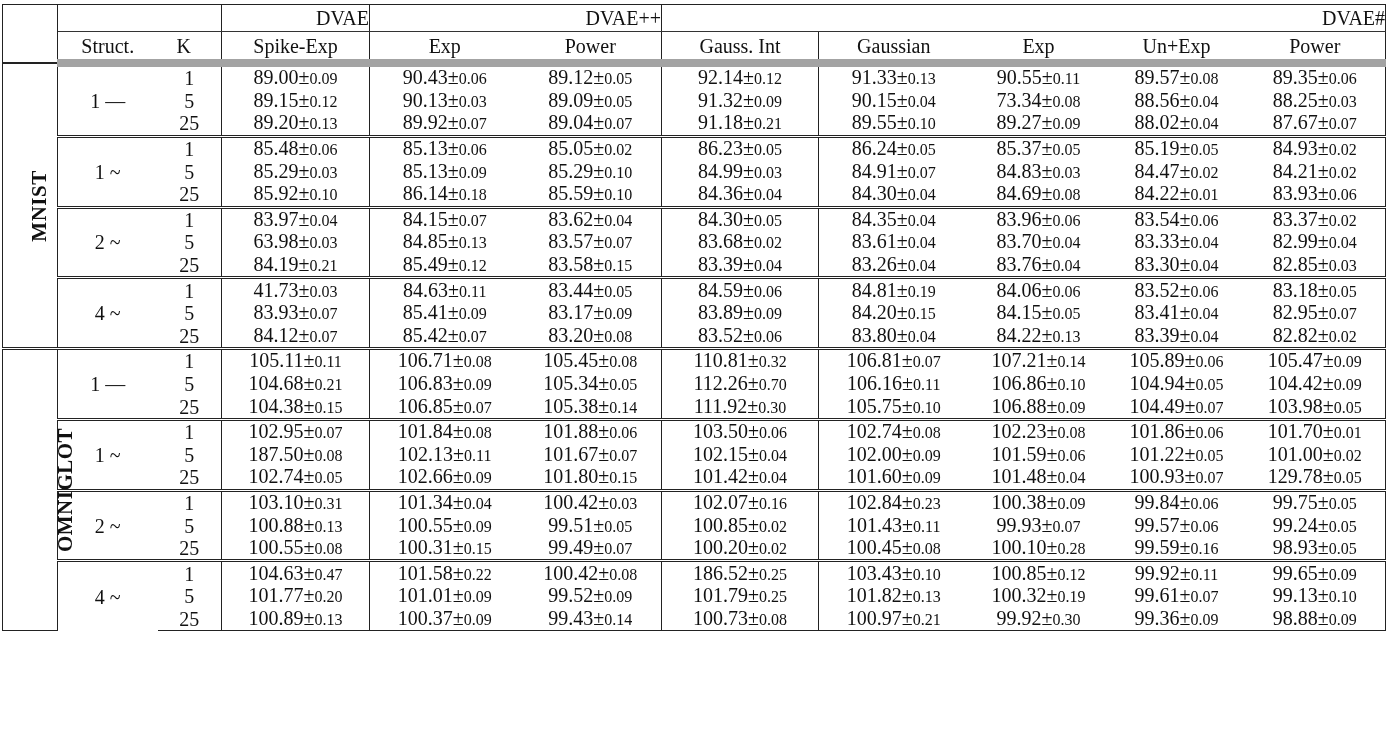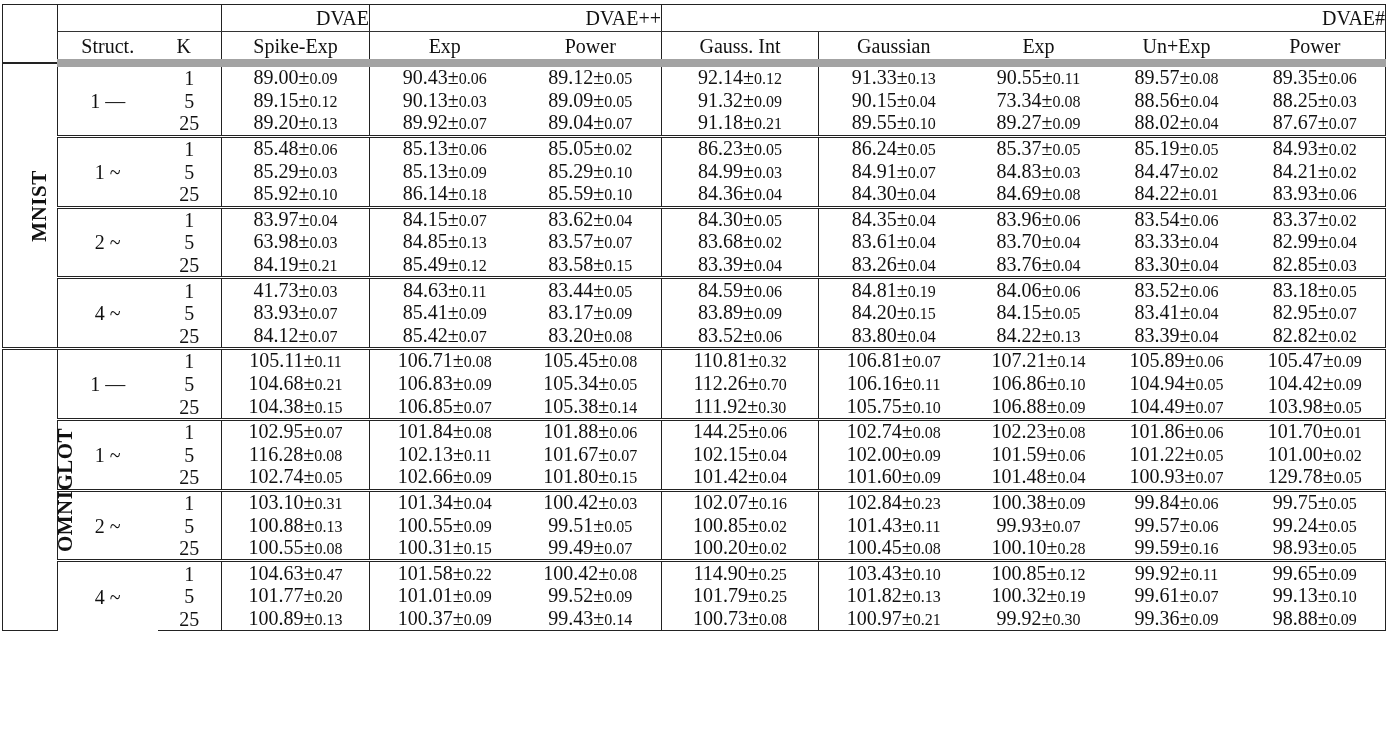--- a/index.html
+++ b/index.html
@@ -261,29 +261,29 @@
         <td class="cell"><span class="mu">106.88</span><span class="pm">±</span><span class="sd">0.09</span></td>
         <td class="cell"><span class="mu">104.49</span><span class="pm">±</span><span class="sd">0.07</span></td>
         <td class="cell bold sep-r"><span class="mu">103.98</span><span class="pm">±</span><span class="sd">0.05</span></td>
       </tr>
       <tr class="row grp-start">
         <td class="struct-cell" rowspan="3">1 ~</td>
         <td class="k">1</td>
         <td class="cell sep-r"><span class="mu">102.95</span><span class="pm">±</span><span class="sd">0.07</span></td>
         <td class="cell"><span class="mu">101.84</span><span class="pm">±</span><span class="sd">0.08</span></td>
         <td class="cell sep-r"><span class="mu">101.88</span><span class="pm">±</span><span class="sd">0.06</span></td>
-        <td class="cell sep-r"><span class="mu">144.25</span><span class="pm">±</span><span class="sd">0.06</span></td>
+        <td class="cell sep-r"><span class="mu">103.50</span><span class="pm">±</span><span class="sd">0.06</span></td>
         <td class="cell"><span class="mu">102.74</span><span class="pm">±</span><span class="sd">0.08</span></td>
         <td class="cell"><span class="mu">102.23</span><span class="pm">±</span><span class="sd">0.08</span></td>
         <td class="cell"><span class="mu">101.86</span><span class="pm">±</span><span class="sd">0.06</span></td>
         <td class="cell bold sep-r"><span class="mu">101.70</span><span class="pm">±</span><span class="sd">0.01</span></td>
       </tr>
       <tr class="row">
         <td class="k">5</td>
-        <td class="cell sep-r"><span class="mu">116.28</span><span class="pm">±</span><span class="sd">0.08</span></td>
+        <td class="cell sep-r"><span class="mu">187.50</span><span class="pm">±</span><span class="sd">0.08</span></td>
         <td class="cell"><span class="mu">102.13</span><span class="pm">±</span><span class="sd">0.11</span></td>
         <td class="cell sep-r"><span class="mu">101.67</span><span class="pm">±</span><span class="sd">0.07</span></td>
         <td class="cell sep-r"><span class="mu">102.15</span><span class="pm">±</span><span class="sd">0.04</span></td>
         <td class="cell"><span class="mu">102.00</span><span class="pm">±</span><span class="sd">0.09</span></td>
         <td class="cell"><span class="mu">101.59</span><span class="pm">±</span><span class="sd">0.06</span></td>
         <td class="cell"><span class="mu">101.22</span><span class="pm">±</span><span class="sd">0.05</span></td>
         <td class="cell bold sep-r"><span class="mu">101.00</span><span class="pm">±</span><span class="sd">0.02</span></td>
       </tr>
       <tr class="row">
         <td class="k">25</td>
@@ -329,21 +329,21 @@
         <td class="cell"><span class="mu">100.10</span><span class="pm">±</span><span class="sd">0.28</span></td>
         <td class="cell"><span class="mu">99.59</span><span class="pm">±</span><span class="sd">0.16</span></td>
         <td class="cell bold sep-r"><span class="mu">98.93</span><span class="pm">±</span><span class="sd">0.05</span></td>
       </tr>
       <tr class="row grp-start">
         <td class="struct-cell" rowspan="3">4 ~</td>
         <td class="k">1</td>
         <td class="cell sep-r"><span class="mu">104.63</span><span class="pm">±</span><span class="sd">0.47</span></td>
         <td class="cell"><span class="mu">101.58</span><span class="pm">±</span><span class="sd">0.22</span></td>
         <td class="cell sep-r"><span class="mu">100.42</span><span class="pm">±</span><span class="sd">0.08</span></td>
-        <td class="cell sep-r"><span class="mu">114.90</span><span class="pm">±</span><span class="sd">0.25</span></td>
+        <td class="cell sep-r"><span class="mu">186.52</span><span class="pm">±</span><span class="sd">0.25</span></td>
         <td class="cell"><span class="mu">103.43</span><span class="pm">±</span><span class="sd">0.10</span></td>
         <td class="cell"><span class="mu">100.85</span><span class="pm">±</span><span class="sd">0.12</span></td>
         <td class="cell"><span class="mu">99.92</span><span class="pm">±</span><span class="sd">0.11</span></td>
         <td class="cell bold sep-r"><span class="mu">99.65</span><span class="pm">±</span><span class="sd">0.09</span></td>
       </tr>
       <tr class="row">
         <td class="k">5</td>
         <td class="cell sep-r"><span class="mu">101.77</span><span class="pm">±</span><span class="sd">0.20</span></td>
         <td class="cell"><span class="mu">101.01</span><span class="pm">±</span><span class="sd">0.09</span></td>
         <td class="cell sep-r"><span class="mu">99.52</span><span class="pm">±</span><span class="sd">0.09</span></td>

